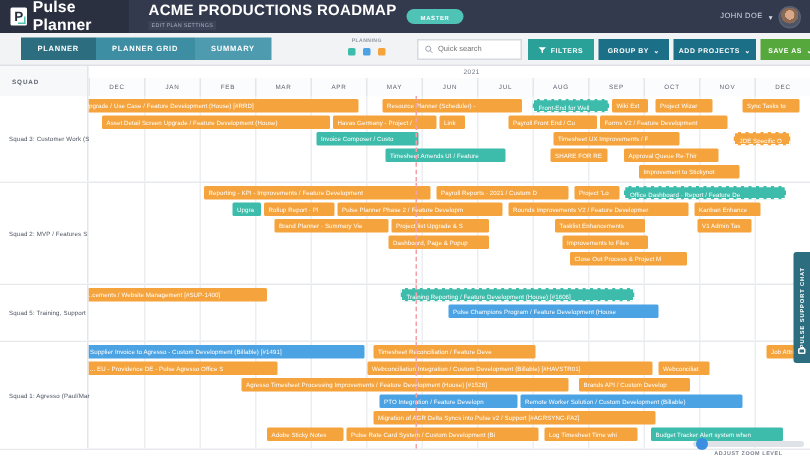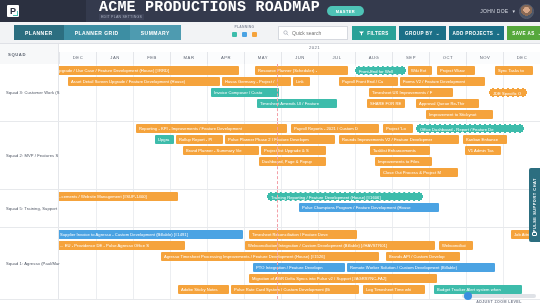--- a/index.html
+++ b/index.html
@@ -24,21 +24,21 @@
     width: 12px; height: 12px; background: #ffffff; color: #2b3040;
     font-size: 9px; font-weight: bold; line-height: 12px; text-align: center;
     border-radius: 1px; position: relative;
   }
   .logo-mark::after{
     content:""; position:absolute; right:1px; bottom:1px; width:4px; height:4px;
     border-right:1.5px solid #4ec3b6; border-bottom:1.5px solid #4ec3b6;
   }
   .brand-text { color: #fff; font-size: 10.5px; font-weight: bold; letter-spacing: .1px; }
   .plan-block { display: flex; align-items: flex-start; flex-direction: column; margin-left: 13px; }
-  .plan-title { color: #ffffff; font-size: 15px; font-weight: bold; letter-spacing: .2px; line-height: 11px; font-family: Liberation Mono, monospace; }
+  .plan-title { color: #ffffff; font-size: 10px; font-weight: bold; letter-spacing: .2px; line-height: 11px; }
   .plan-sub {
     color: #a9b0c0; background: #3d4358; font-size: 3.6px; letter-spacing: .2px;
     padding: 1px 2px; margin-top: 1px; text-transform: uppercase;
   }
   .master-chip {
     margin-left: 7px; background: #4ec3b6; color: #ffffff; font-size: 4px;
     font-weight: bold; letter-spacing: .4px; padding: 2.5px 9px; border-radius: 7px;
   }
   .topbar-right { margin-left: auto; display: flex; align-items: center; gap: 4px; padding-right: 6px; }
   .user-name { color: #d7dbe4; font-size: 5px; letter-spacing: .3px; }
@@ -163,20 +163,21 @@
   .zoom-text { font-size: 3.6px; color: #7b8191; letter-spacing: .4px; margin-top: 2px; font-weight: bold; }
 </style>
 </head>
 <body>
 
 <div class="app">
 
   <div class="topbar">
     <div class="brandbox">
       <div class="logo-mark">P</div>
+      <div class="brand-text">Pulse Planner</div>
     </div>
     <div class="plan-block">
       <div class="plan-title">ACME PRODUCTIONS ROADMAP</div>
       <div class="plan-sub">EDIT PLAN SETTINGS</div>
     </div>
     <div class="master-chip">MASTER</div>
     <div class="topbar-right">
       <div class="user-name">JOHN DOE</div>
       <div class="caret-sm">▾</div>
       <div class="avatar"></div>

